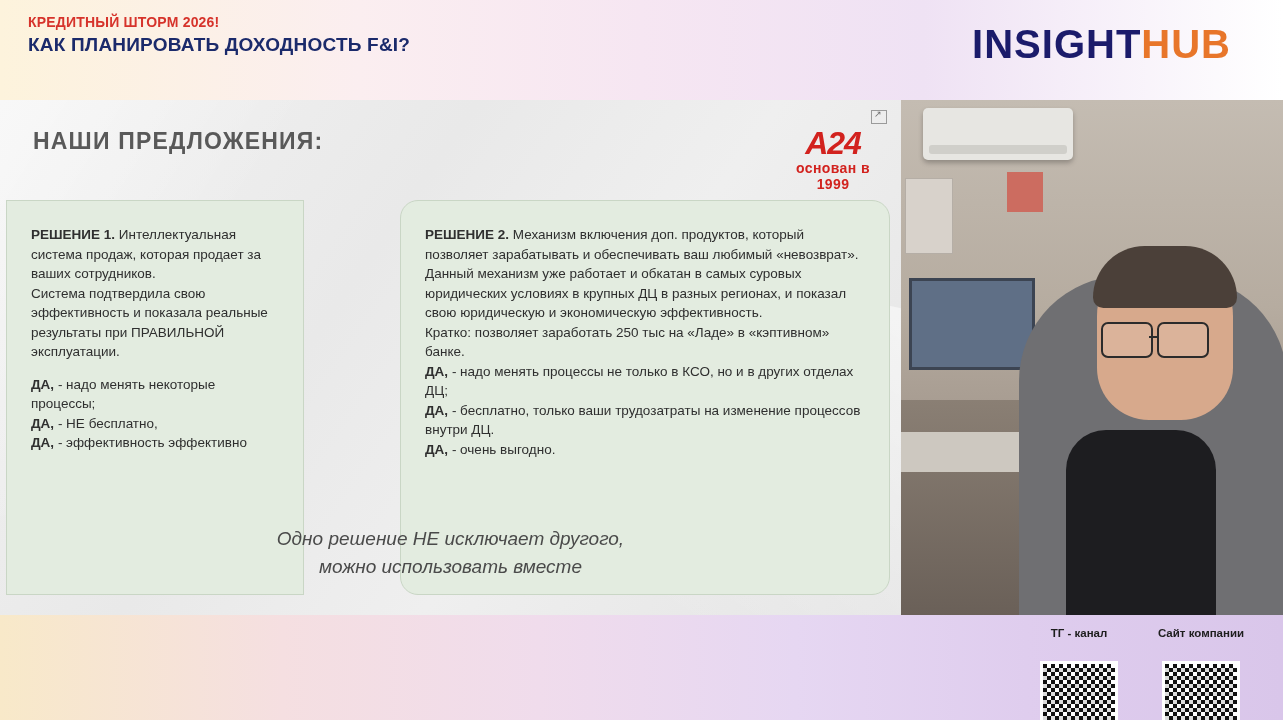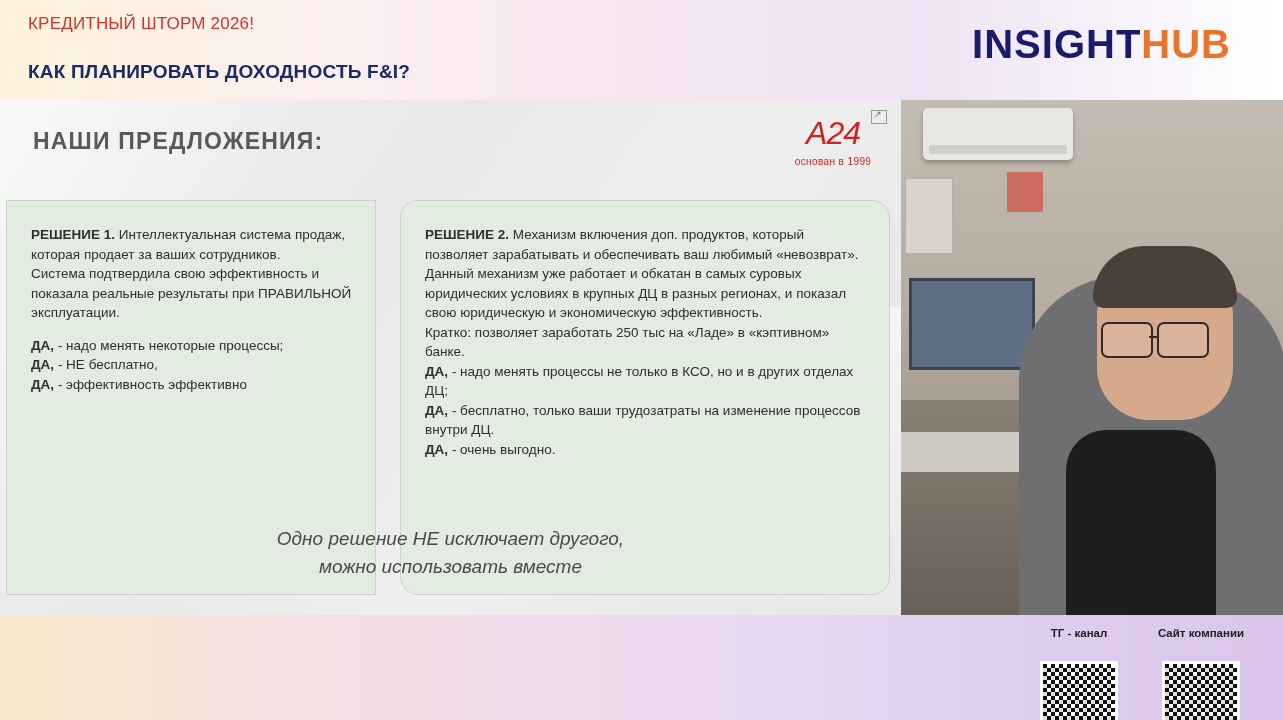--- a/index.html
+++ b/index.html
@@ -28,24 +28,24 @@
     background: linear-gradient(90deg,#fdf3dc 0%,#fbeef0 28%,#f6e6f2 50%,#efe2f4 72%,#ffffff 100%);
     box-sizing: border-box;
   }
   .header-titles {
     position: absolute;
     left: 28px;
     top: 14px;
   }
   .title-line1 {
     color: #d6332b;
-    font-size: 17px;
-    font-weight: normal;
+    font-size: 14px;
+    font-weight: bold;
     letter-spacing: 0.2px;
-    margin-bottom: 27px;
+    margin-bottom: 4px;
     white-space: nowrap;
   }
   .title-line2 {
     color: #1b2a6b;
     font-size: 19px;
     font-weight: bold;
     letter-spacing: 0.2px;
     white-space: nowrap;
   }
   .brand {
@@ -98,31 +98,32 @@
   .a24-logo {
     position: absolute;
     right: 16px; top: 16px;
     width: 104px; height: 60px;
     z-index: 5;
     text-align: center;
   }
   .a24-mark {
     color: #d2221e;
     font-size: 32px;
-    font-weight: normal;
+    font-weight: bold;
     font-style: italic;
     letter-spacing: -1px;
     line-height: 34px;
+    margin-top: 10px;
   }
   .a24-sub {
     color: #d2221e;
-    font-size: 10px;
-    font-weight: normal;
+    font-size: 14px;
+    font-weight: bold;
     letter-spacing: 0.4px;
-    margin-top: 6px;
+    margin-top: 0;
   }
   .a24-corner {
     position: absolute;
     right: -2px; top: -6px;
     width: 16px; height: 14px;
     border: 1px solid #9a9a9a;
     box-sizing: border-box;
   }
   .a24-corner::after {
     content: "↗";
@@ -142,21 +143,21 @@
   .card {
     position: absolute;
     background: #e3ece0;
     border: 1px solid #c9d6c5;
     box-sizing: border-box;
     padding: 24px 22px 18px 24px;
     color: #2f2f2f;
     font-size: 13.5px;
     line-height: 19.5px;
   }
-  .card-1 { left: 6px; top: 0; width: 370px; height: 395px; }
+  .card-1 { left: 6px; top: 0; width: 298px; height: 395px; }
   .card-2 { left: 400px; top: 0; width: 490px; height: 395px; border-radius: 18px; }
   .card b { font-weight: bold; }
   .card p { margin: 0; }
   .yes-line { margin-top: 0; }
   .gap { height: 13px; }
 
   .slide-footer {
     position: absolute;
     left: 0; top: 425px;
     width: 901px;

